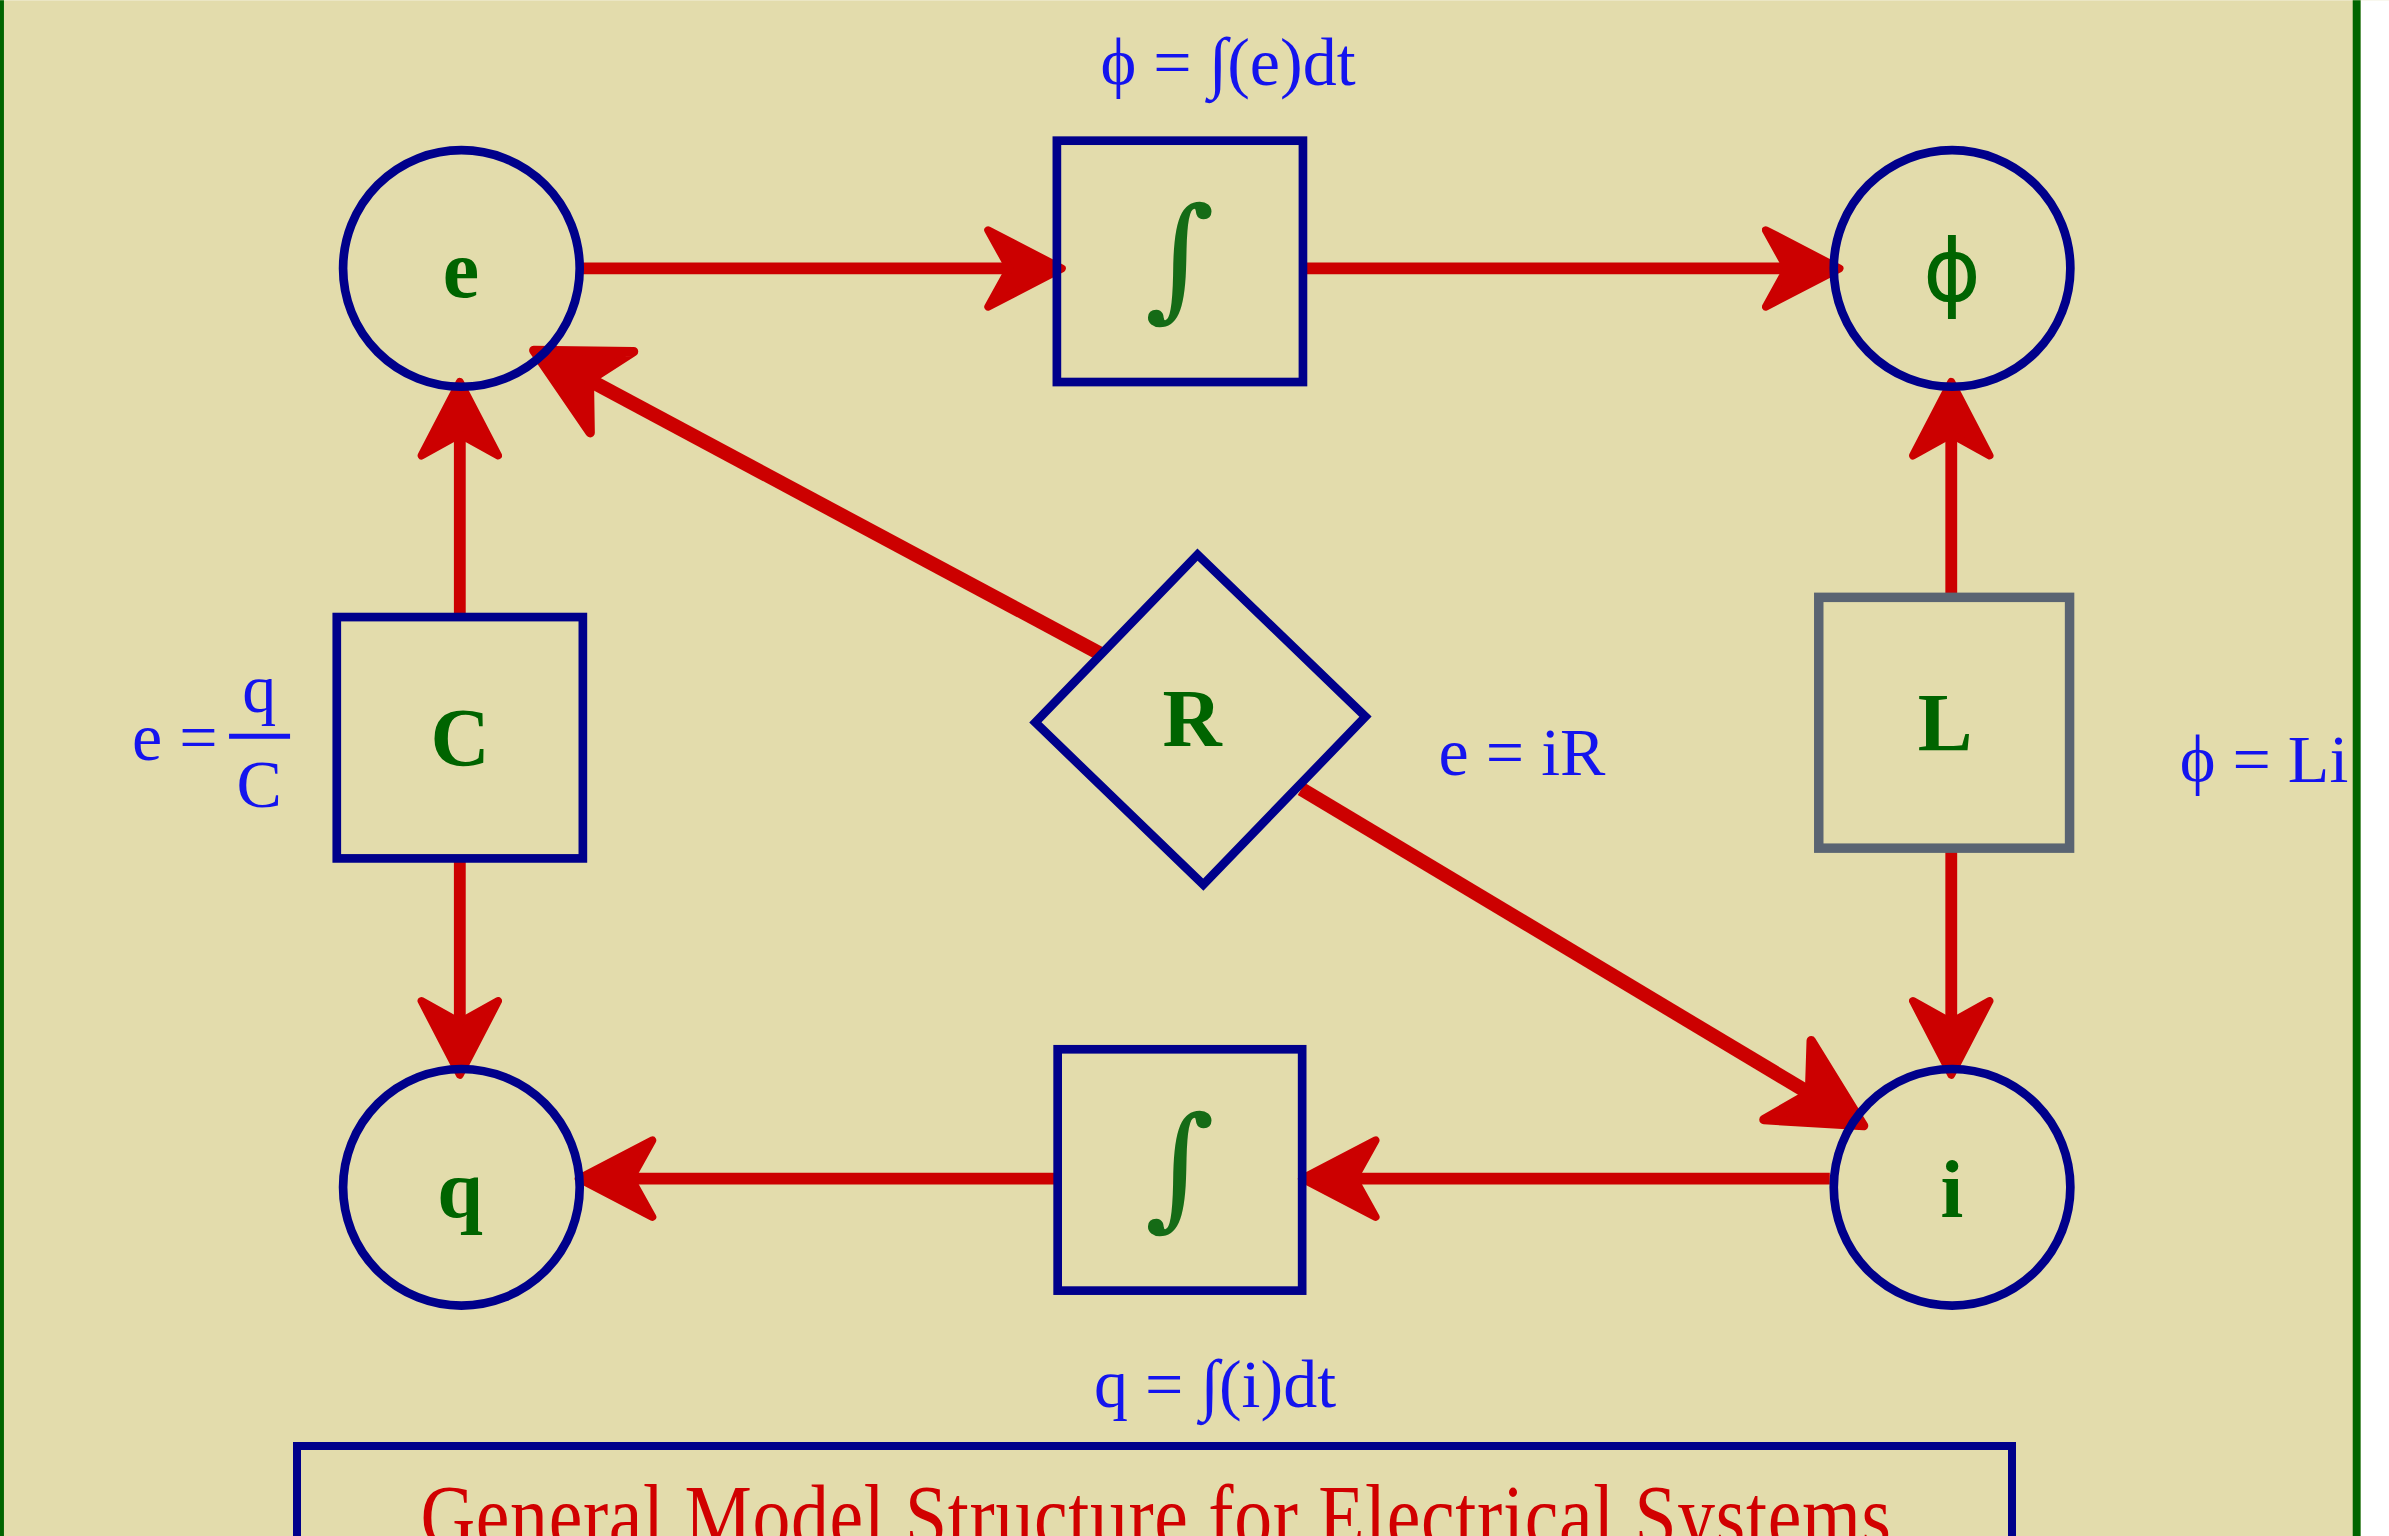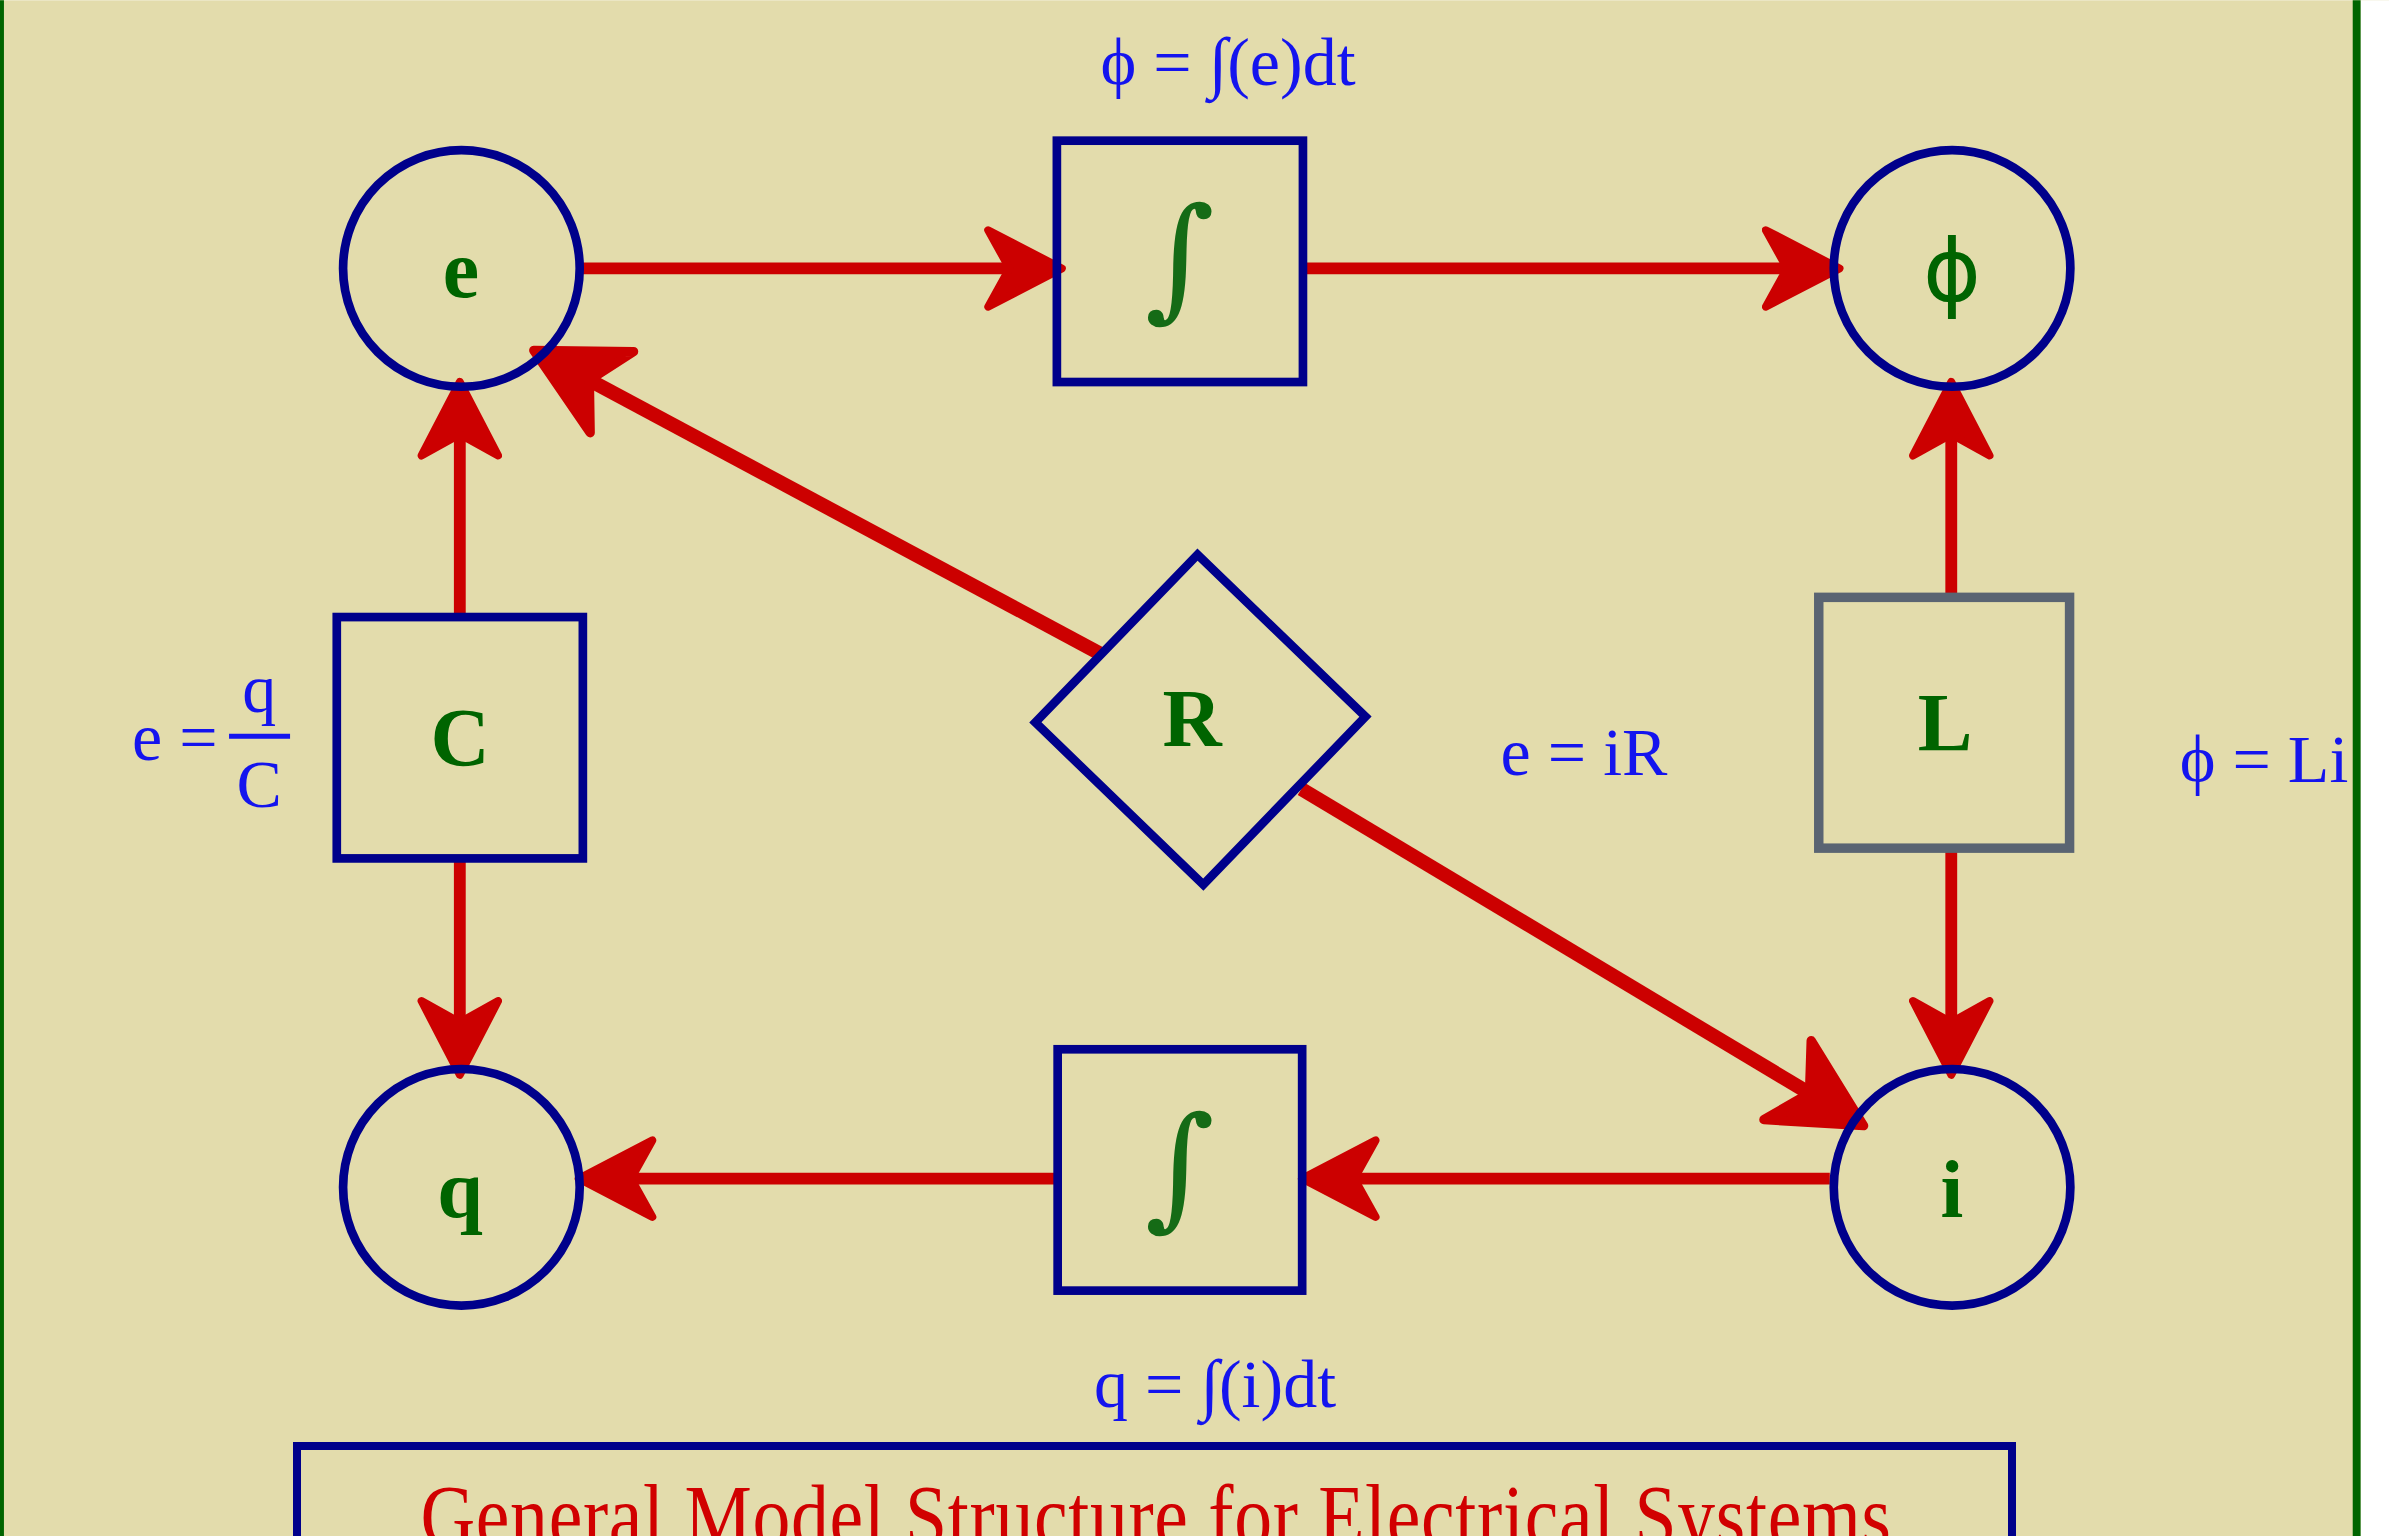--- a/index.html
+++ b/index.html
@@ -108,21 +108,21 @@
 
   <div class="lbl integ" style="left:1180px;top:260px;">∫</div>
   <div class="lbl integ" style="left:1180px;top:1169px;">∫</div>
 
   <div class="lbl node-label" style="left:460px;top:738px;">C</div>
   <div class="lbl node-label" style="left:1945px;top:723px;">L</div>
   <div class="lbl node-label" style="left:1192px;top:719px;">R</div>
 
   <div class="lbl formula" style="left:1215px;top:1384px;">q = ∫(i)dt</div>
   <div class="lbl formula" style="left:1228px;top:62px;">ϕ = ∫(e)dt</div>
-  <div class="lbl formula" style="left:1584px;top:752px;">e = iR</div>
+  <div class="lbl formula" style="left:1522px;top:752px;">e = iR</div>
   <div class="lbl formula" style="left:2264px;top:759px;">ϕ = Li</div>
 
   <div class="frac-wrap" style="left:211px;top:737px;">
     <span>e =</span>
     <span class="frac">
       <span class="num">q</span>
       <span class="bar"></span>
       <span class="den">C</span>
     </span>
   </div>

